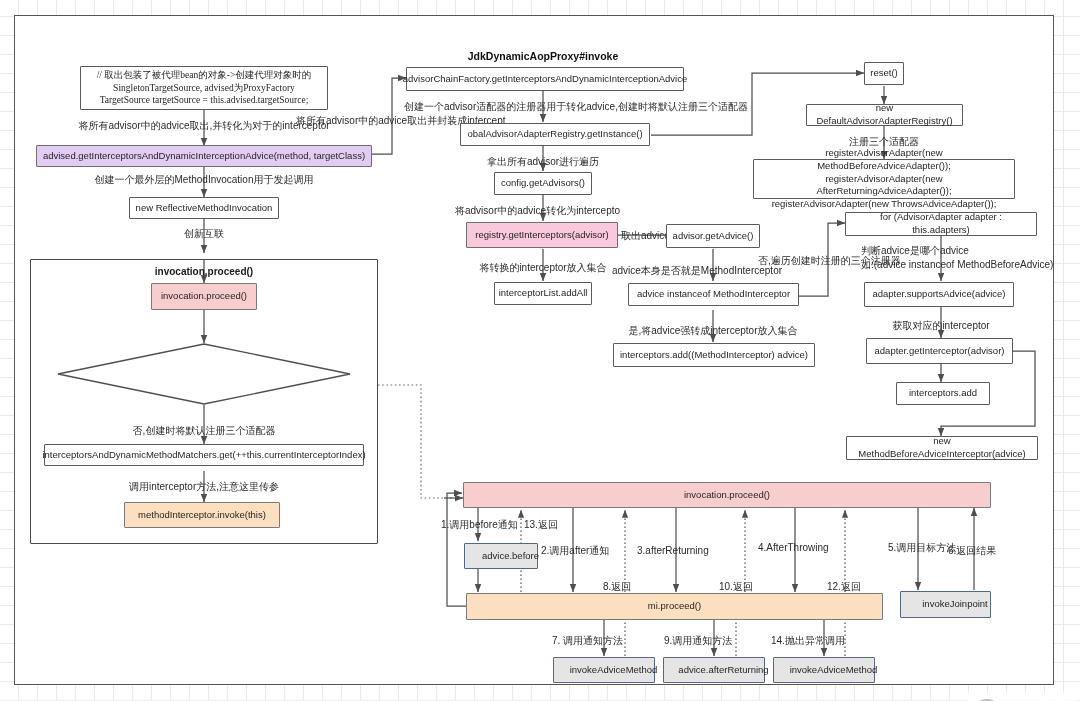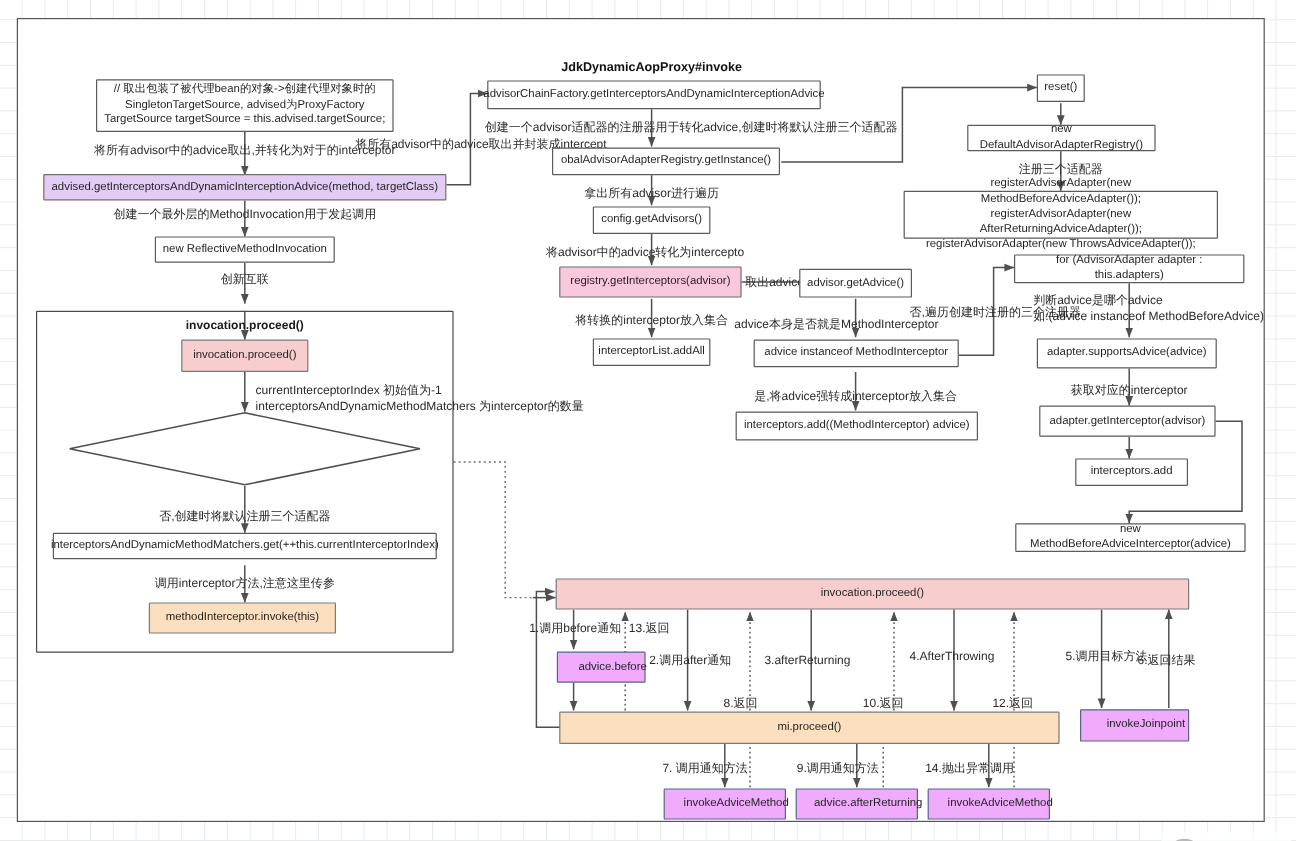--- a/index.html
+++ b/index.html
@@ -31,21 +31,21 @@
     border:1.3px solid #5b5b5b;background:#ffffff;
     display:flex;align-items:center;justify-content:center;
     text-align:center;color:#1f1f1f;
     font-size:9.5px;line-height:1.35;padding:2px 5px;
     border-radius:1px;
   }
   .node.purple{background:#e2ccf4;border-color:#6f6f6f;}
   .node.pink{background:#f9c8dd;border-color:#6f6f6f;}
   .node.red{background:#f7cdcd;border-color:#7a7a7a;}
   .node.orange{background:#fbdfbe;border-color:#7a7a7a;}
-  .node.blue{background:#f0abfc;border-color:#55668a;padding-left:24px;}
+  .node.blue{background:#e5e5e5;border-color:#55668a;padding-left:24px;}
   .node.plain{background:#ffffff;}
   .node.group{
     background:transparent;border:1.3px solid #4a4a4a;
     display:block;padding:0;
   }
   .group-title{
     position:absolute;left:0;right:0;top:5px;text-align:center;
     font-size:10px;font-weight:bold;color:#1a1a1a;
   }
   .diamond-wrap{position:absolute;}
@@ -177,21 +177,21 @@
       <path d="M745,556 L745,474" marker-end="url(#ah)"></path>
       <path d="M625,620 L625,586"></path>
       <path d="M736,620 L736,586"></path>
       <path d="M845,620 L845,474" marker-end="url(#ah)"></path>
     </g>
   </svg>
 
   <div class="title" style="left:543px;top:14px;">JdkDynamicAopProxy#invoke</div>
 
   <div class="node plain" style="left:80px;top:30px;width:248px;height:44px;">
-    <span style="white-space:pre-line;">// 取出包装了被代理bean的对象-&gt;创建代理对象时的
+    <span style="white-space:pre-line;font-family:Liberation Serif, serif;">// 取出包装了被代理bean的对象-&gt;创建代理对象时的
 SingletonTargetSource, advised为ProxyFactory
 TargetSource targetSource = this.advised.targetSource;</span>
   </div>
 
   <div class="lbl c" style="left:204px;top:83px;">将所有advisor中的advice取出,并转化为对于的interceptor</div>
 
   <div class="node purple" style="left:36px;top:109px;width:336px;height:22px;">
     <span>advised.getInterceptorsAndDynamicInterceptionAdvice(method, targetClass)</span>
   </div>
 
@@ -204,22 +204,20 @@
   <div class="lbl c" style="left:204px;top:191px;">创新互联</div>
 
   <div class="node group" style="left:30px;top:223px;width:348px;height:285px;">
     <div class="group-title">invocation.proceed()</div>
   </div>
 
   <div class="node red" style="left:151px;top:247px;width:106px;height:27px;">
     <span>invocation.proceed()</span>
   </div>
 
-  <div class="lbl" style="left:213px;top:283px;white-space:pre-line;text-align:left;">currentInterceptorIndex 初始值为-1
-interceptorsAndDynamicMethodMatchers 为interceptor的数量</div>
 
   <div class="diamond-wrap" style="left:57px;top:307px;width:294px;height:62px;">
     <svg width="294" height="62" xmlns="http://www.w3.org/2000/svg">
       <polygon points="147,1 293,31 147,61 1,31" fill="#ffffff" stroke="#4f4f4f" stroke-width="1.3"></polygon>
     </svg>
   </div>
 
   <div class="lbl c" style="left:204px;top:388px;">否,创建时将默认注册三个适配器</div>
 
   <div class="node plain" style="left:44px;top:408px;width:320px;height:22px;">

